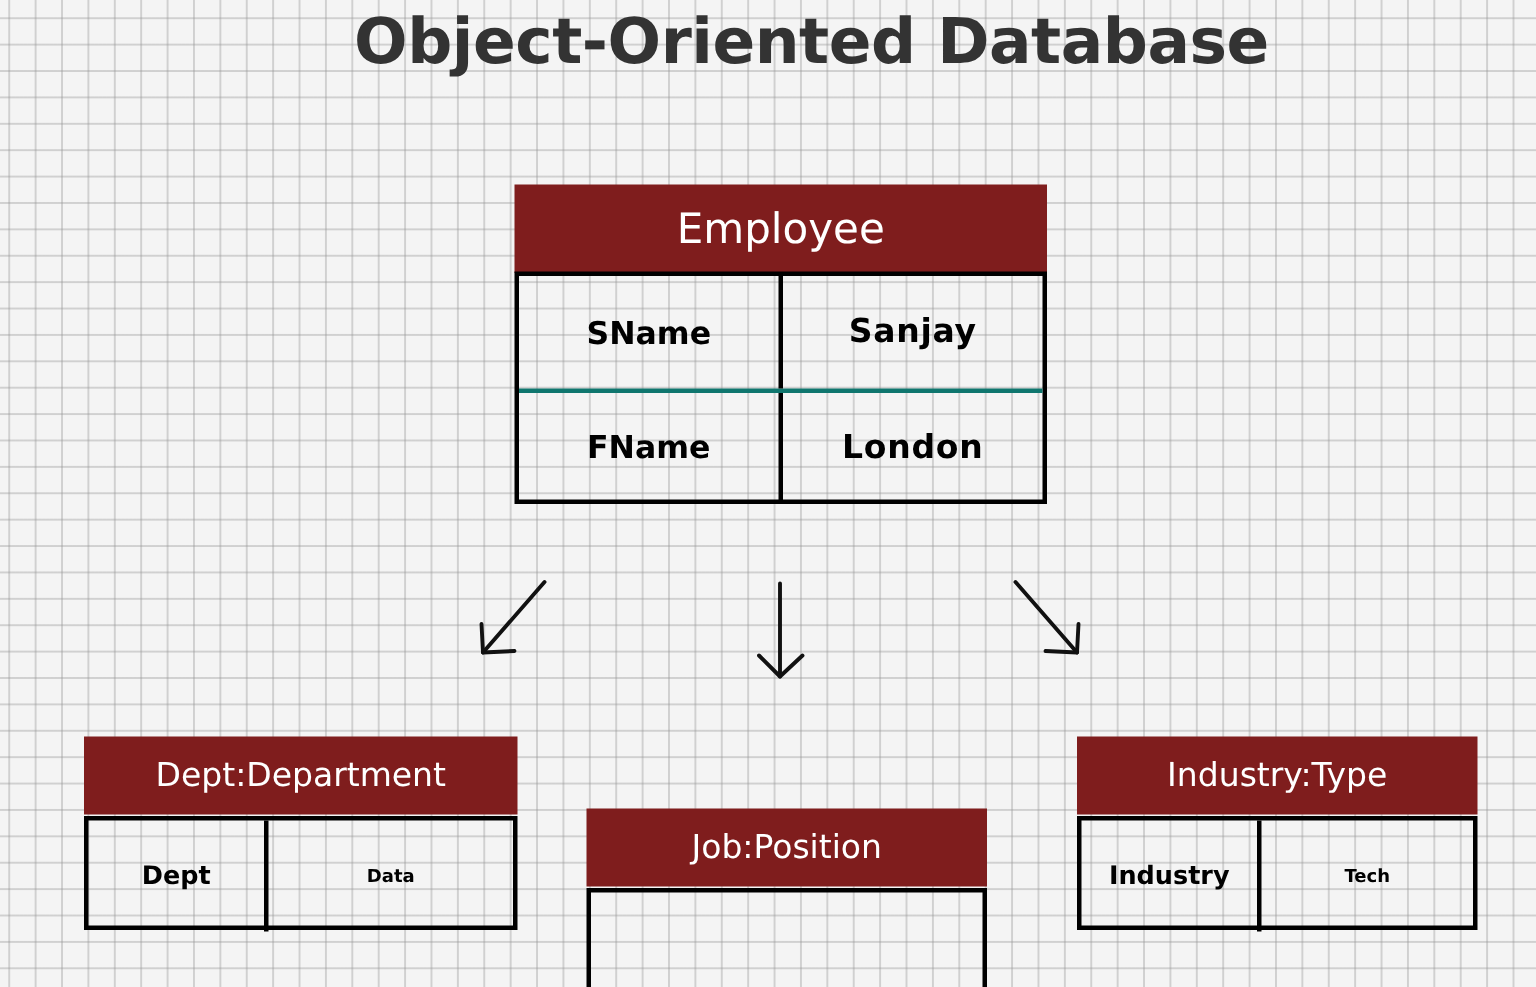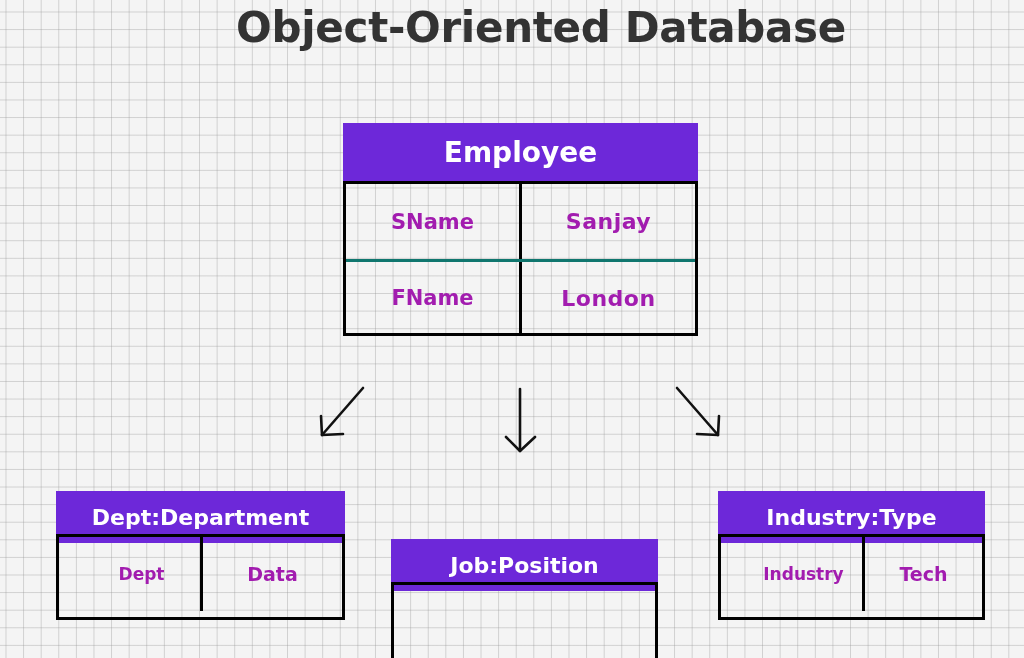--- a/index.html
+++ b/index.html
@@ -34,23 +34,23 @@
     }
     .box {
       position: absolute;
       box-sizing: border-box;
     }
     .box-header {
       position: absolute;
       left: 0;
       top: 0;
       right: 0;
-      background: #6d28d9;
+      background: #7f1d1d;
       color: #ffffff;
-      font-weight: bold;
+      font-weight: normal;
       text-align: right;
       display: flex;
       align-items: center;
       justify-content: center;
       box-sizing: border-box;
     }
     .box-body {
       position: absolute;
       left: 0;
       right: 0;
@@ -64,44 +64,44 @@
       box-sizing: border-box;
     }
     .row + .row {
       border-top: 3px solid #0f766e;
     }
     .cell {
       display: flex;
       align-items: center;
       justify-content: center;
       box-sizing: border-box;
-      color: #a21caf;
+      color: #000000;
     }
     .cell.key {
       font-weight: bold;
       border-right: 3px solid #000000;
     }
     .cell.val {
       font-weight: bold;
     }
 
     
     #employee { left: 343px; top: 123px; width: 355px; height: 213px; }
     #employee .box-header { height: 59px; font-size: 28px; }
     #employee .box-body { top: 58px; }
     #employee .row { height: 75px; }
     #employee .cell.key { width: 176px; font-size: 21px; }
     #employee .cell.val { flex: 1; font-size: 22px; letter-spacing: 0.5px; }
 
     
     .small .box-header { height: 52px; font-size: 22px; }
-    .small .box-body { top: 43px; padding-left: 24px; }
+    .small .box-body { top: 53px; }
     .small .row { height: 74px; }
     .small .cell.key { width: 120px; font-size: 17px; }
-    .small .cell.val { flex: 1; font-size: 19px; }
+    .small .cell.val { flex: 1; font-size: 12px; }
 
     #dept { left: 56px; top: 491px; width: 289px; height: 129px; }
     #job { left: 391px; top: 491px; width: 267px; height: 129px; margin-top: 48px; }
     #industry { left: 718px; top: 491px; width: 267px; height: 129px; border-radius: 13px; }
 
     .arrows {
       position: absolute;
       left: 0;
       top: 0;
       width: 1024px;

